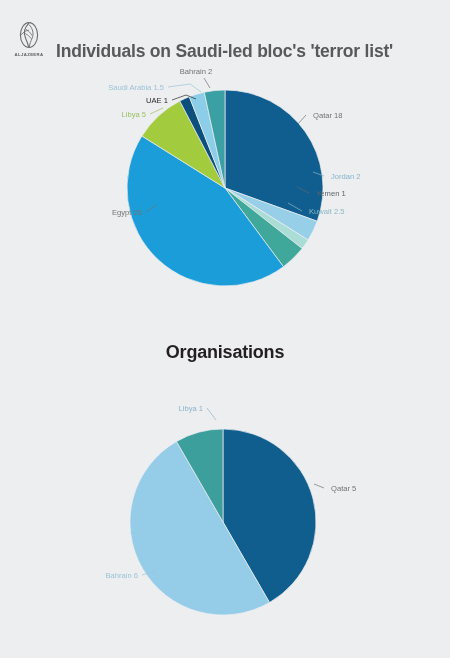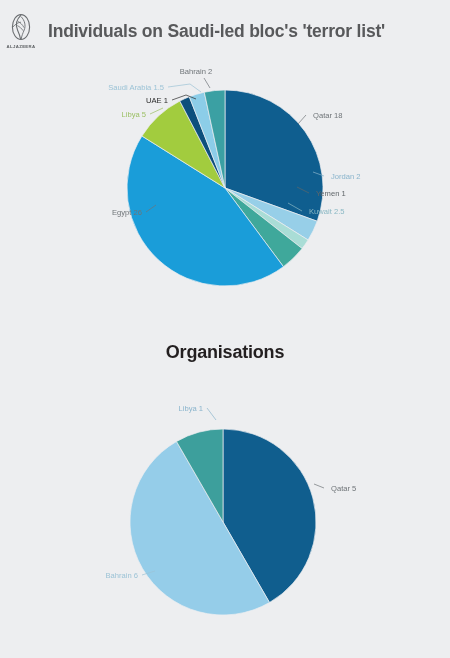--- a/index.html
+++ b/index.html
@@ -13,22 +13,22 @@
     overflow: hidden;
   }
 
   
   .header {
     position: absolute;
     top: 0; left: 0;
     width: 450px;
     height: 62px;
     display: flex;
-    align-items: center;
-    padding-left: 0;
+    align-items: flex-end;
+    padding-left: 8px;
   }
 
   .logo {
     width: 42px;
     height: 46px;
     display: flex;
     flex-direction: column;
     align-items: center;
     justify-content: center;
     flex: none;

